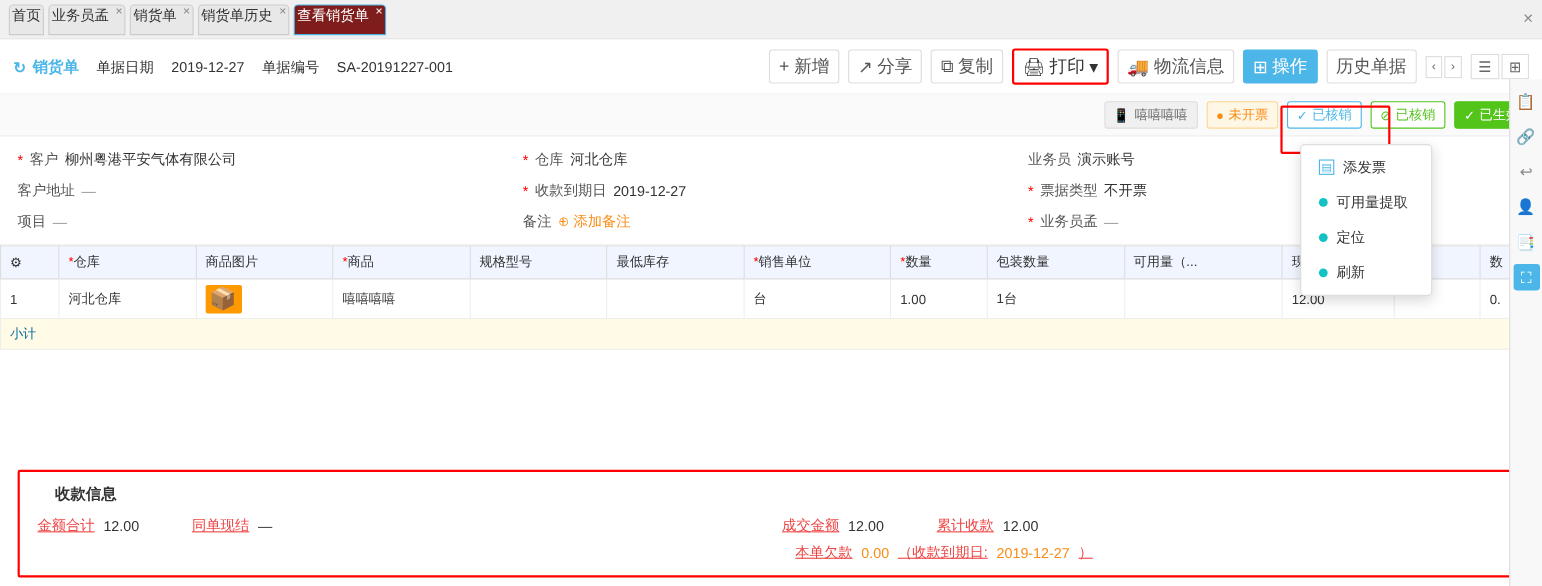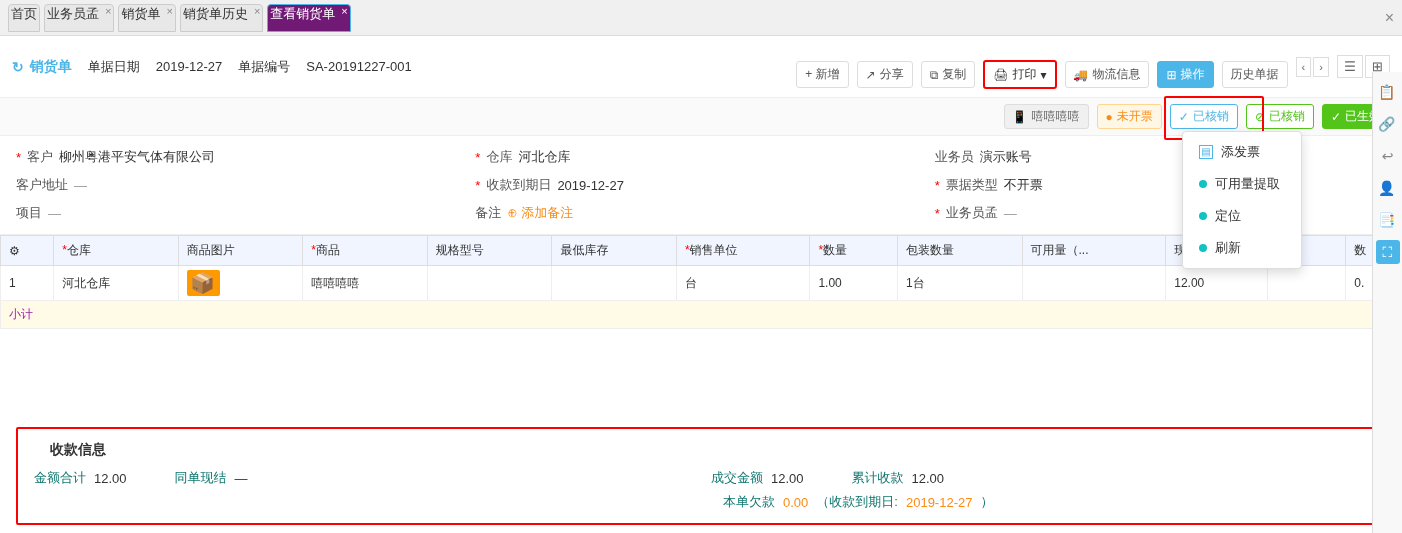--- a/index.html
+++ b/index.html
@@ -8,41 +8,41 @@
     
     .tab-bar {
       display: flex; align-items: center; background: #f0f0f0; border-bottom: 1px solid #ddd;
       height: 36px; padding: 0 8px; gap: 4px; position: relative;
     }
     .tab-item {
       display: flex; padding: 0 2px; height: 28px; background: #e8e8e8;
       border-radius: 4px 4px 0 0; cursor: pointer; font-size: 13px; gap: 6px; border: 1px solid #ccc;
       white-space: nowrap;
     }
-    .tab-item.active { background: #701a75; color: white; border-color: #4db6e8; }
+    .tab-item.active { background: #7f1d1d; color: white; border-color: #4db6e8; }
     .tab-item .close-x { font-size: 11px; color: #888; cursor: pointer; }
     .tab-item.active .close-x { color: white; }
     .tab-spacer { flex: 1; }
     .tab-close-btn { font-size: 16px; color: #888; cursor: pointer; margin-left: 8px; }
 
     
     .main { background: white; height: calc(533px - 36px); display: flex; flex-direction: column; }
 
     
     .doc-header {
       display: flex; align-items: center; padding: 8px 12px; border-bottom: 1px solid #eee;
       background: white; gap: 16px;
     }
     .doc-title { display: flex; align-items: center; gap: 6px; color: #4db6e8; font-size: 14px; font-weight: bold; }
     .doc-meta { display: flex; align-items: center; gap: 16px; font-size: 13px; color: #555; justify-content: flex-end; }
     .doc-meta span { color: #333; }
     .doc-actions { margin-left: auto; display: flex; align-items: center; gap: 8px; }
     .action-btn {
       display: flex; align-items: center; gap: 4px; padding: 4px 8px; border: 1px solid #ddd;
-      border-radius: 3px; background: white; cursor: pointer; font-size: 12px; color: #555; margin-top: 16px;
+      border-radius: 3px; background: white; cursor: pointer; font-size: 16px; color: #555;
     }
     .action-btn.active-op { background: #4db6e8; color: white; border-color: #4db6e8; }
     .action-btn.print-highlight { border: 2px solid red; color: #333; }
 
     
     .status-bar {
       display: flex; align-items: center; padding: 6px 12px; background: #fafafa;
       border-bottom: 1px solid #eee; gap: 8px; justify-content: flex-end;
     }
     .status-tag {
@@ -66,31 +66,31 @@
 
     
     .table-container { flex: 1; overflow: auto; border-top: 1px solid #eee; }
     table { width: 100%; border-collapse: collapse; font-size: 12px; }
     thead th {
       background: #f0f5ff; border: 1px solid #ddd; padding: 6px 8px;
       font-weight: normal; color: #333; white-space: nowrap; text-align: left;
     }
     thead th .required { color: red; }
     tbody td { border: 1px solid #eee; padding: 5px 8px; white-space: nowrap; }
-    .subtotal-row td { background: #fffbe6; font-size: 12px; color: #a21caf; margin-left: 12px; }
+    .subtotal-row td { background: #fffbe6; font-size: 12px; color: #0369a1; margin-left: 12px; }
 
     
     .payment-box {
       border: 2px solid red; margin: 8px 16px; padding: 12px 16px; border-radius: 2px;
       background: white;
     }
     .payment-title { font-size: 14px; font-weight: bold; margin-bottom: 10px; margin-left: 16px; }
     .payment-grid { display: grid; grid-template-columns: 1fr 1fr; gap: 6px 20px; }
     .payment-row { display: flex; align-items: center; gap: 8px; font-size: 13px; }
-    .payment-label { color: #0f766e; white-space: nowrap; }
+    .payment-label { color: #ef4444; white-space: nowrap; text-decoration: underline; }
     .payment-value { color: #333; }
     .payment-value.orange { color: #fa8c16; }
 
     
     .dropdown-menu {
       position: absolute; top: 95px; right: 100px; background: white;
       border: 1px solid #ddd; border-radius: 4px; box-shadow: 0 4px 12px rgba(0,0,0,0.15);
       z-index: 100; min-width: 120px; padding: 4px 0;
     }
     .dropdown-item {

